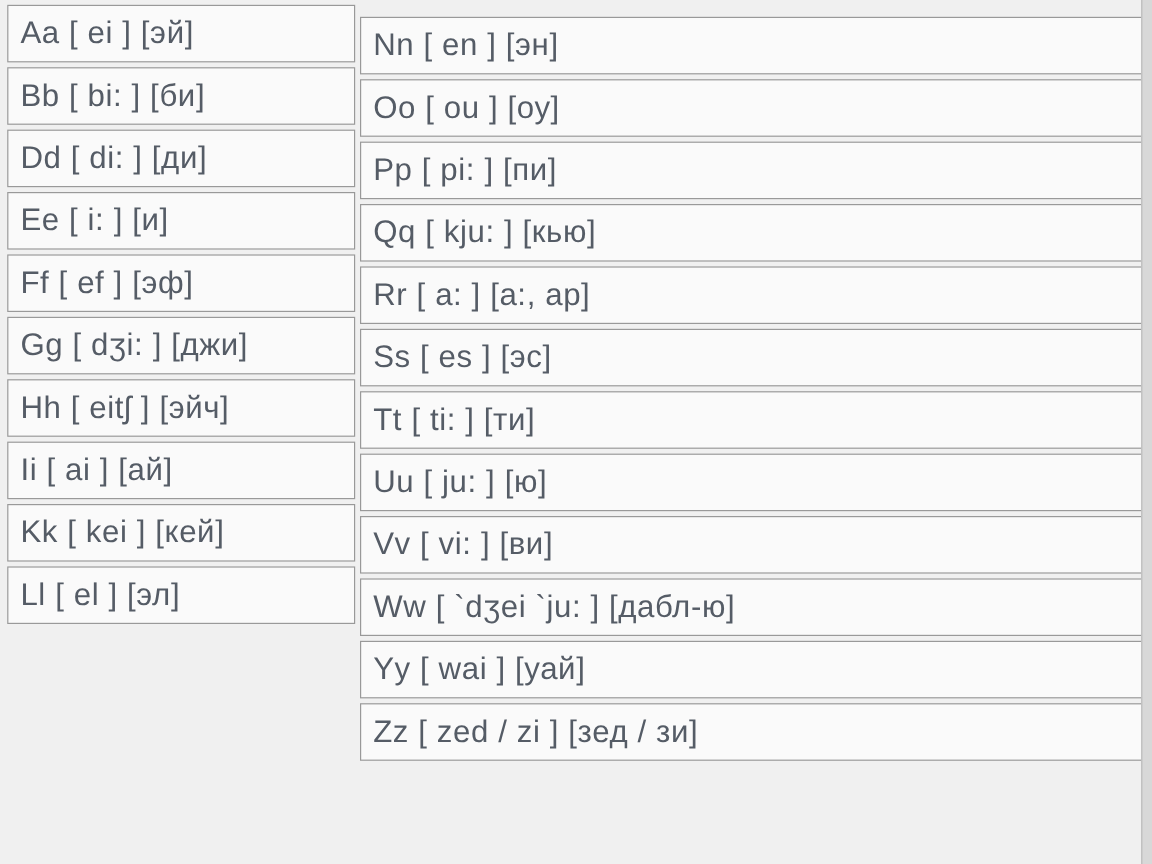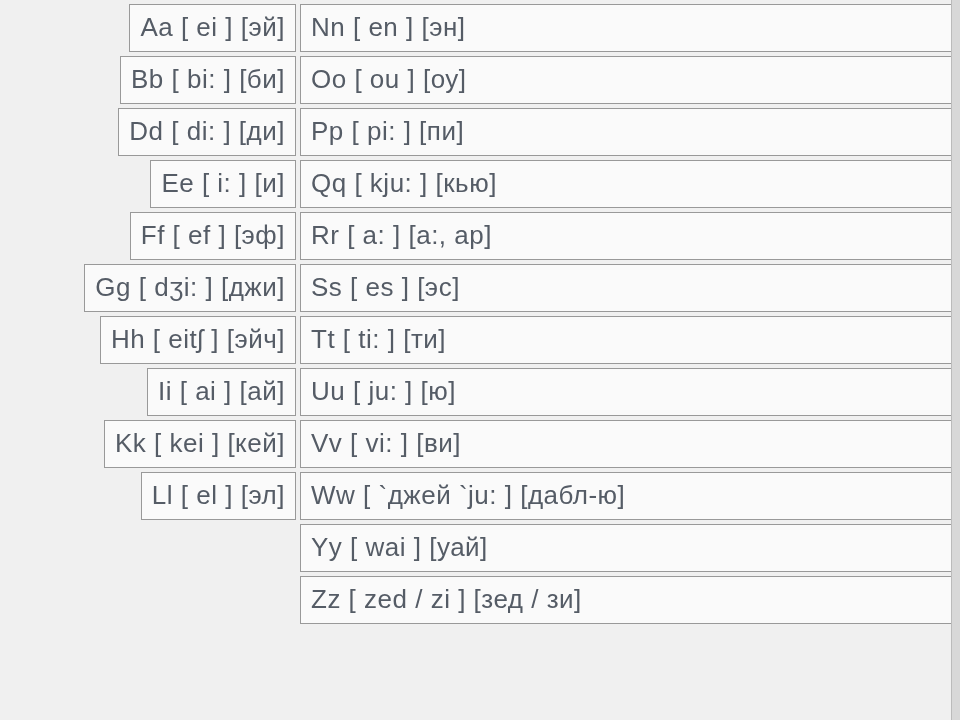--- a/index.html
+++ b/index.html
@@ -18,22 +18,22 @@
       padding: 4px 6px;
       box-sizing: border-box;
       background: #f0f0f0;
       height: 100%;
     }
     .column {
       display: flex;
       flex-direction: column;
       gap: 4px;
     }
-    .col1 { flex: 0 0 290px; align-items: flex-end; }
-    .col2 { flex: 1; }
+    .col1 { flex: 0 0 290px; }
+    .col2 { flex: 1; margin-top: 10px; }
     .cell {
       border: 1px solid #999;
       background: #fafafa;
       padding: 6px 10px;
       font-size: 26px;
       color: #555c66;
       line-height: 1.35;
       height: 48px;
       box-sizing: border-box;
       display: flex;
@@ -75,19 +75,19 @@
     <div class="column col2">
       <div class="cell">Nn [ en ] [эн]</div>
       <div class="cell">Oo [ ou ] [оу]</div>
       <div class="cell">Pp [ pi: ] [пи]</div>
       <div class="cell">Qq [ kju: ] [кью]</div>
       <div class="cell">Rr [ a: ] [а:, ар]</div>
       <div class="cell">Ss [ es ] [эс]</div>
       <div class="cell">Tt [ ti: ] [ти]</div>
       <div class="cell">Uu [ ju: ] [ю]</div>
       <div class="cell">Vv [ vi: ] [ви]</div>
-      <div class="cell">Ww [ `джей `ju: ] [дабл-ю]</div>
+      <div class="cell">Ww [ `dʒei `ju: ] [дабл-ю]</div>
       <div class="cell">Yy [ wai ] [уай]</div>
       <div class="cell">Zz [ zed / zi ] [зед / зи]</div>
     </div>
   </div>
   <div class="right-edge"></div>
 </div>
 
 </body></html>

